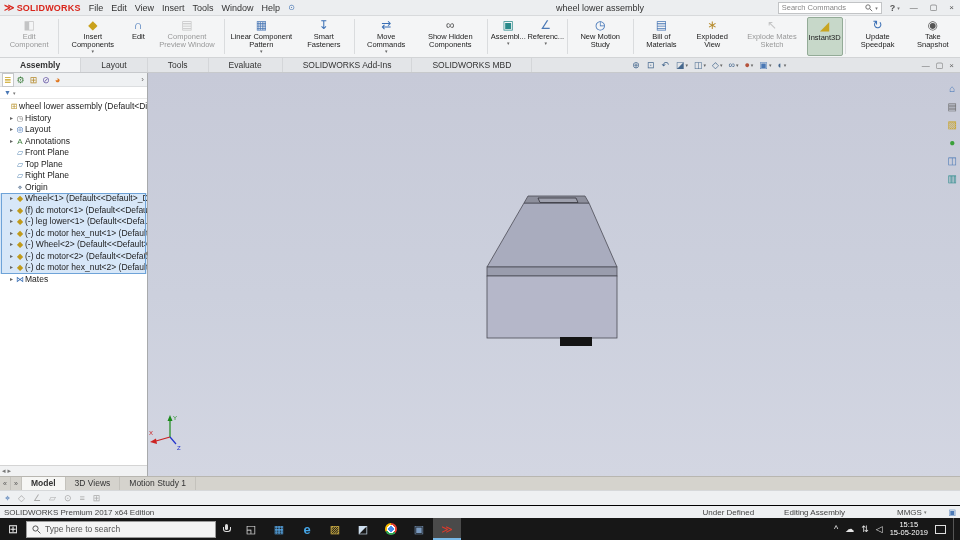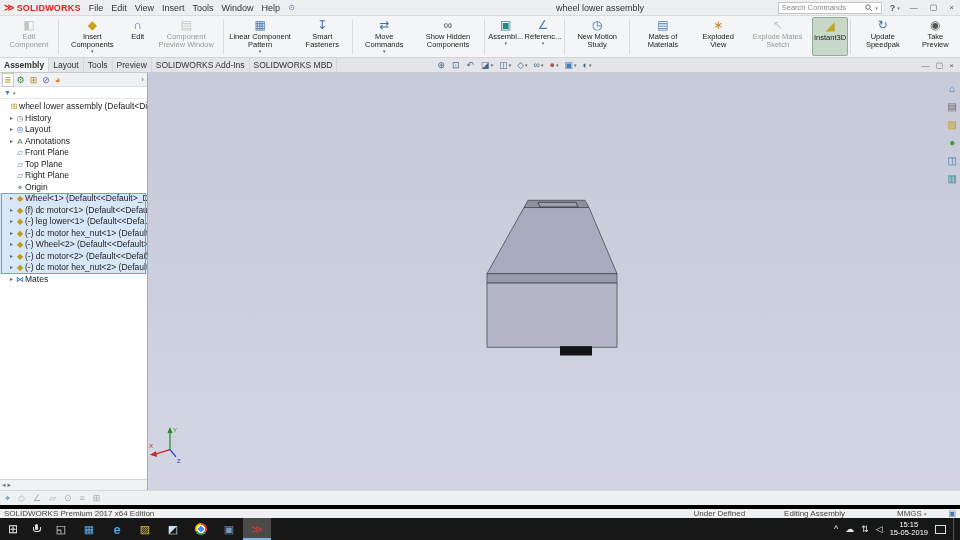--- a/index.html
+++ b/index.html
@@ -28,21 +28,21 @@
   .rib-btn{display:flex;flex-direction:column;align-items:center;min-width:28px;max-width:78px;padding:1px 2px;text-align:center;}
   .ricon{height:15px;line-height:15px;font-size:12px;}
   .rlabel{font-size:7.5px;line-height:8px;max-height:16px;overflow:hidden;color:#222;max-width:70px;}
   .rcaret{font-size:5px;color:#666;height:5px;line-height:5px;}
   .rib-btn.disabled{opacity:.45;filter:grayscale(1);}
   .rib-btn.active{background:#c7d8c9;border:1px solid #93ab97;border-radius:2px;}
   .rib-btn.sep{min-width:1px;max-width:1px;padding:0;margin:2px 2px;background:#dadcde;}
 
   
   .tabrow{flex:0 0 15px;height:15px;background:#e3e5e8;border-bottom:1px solid #c7c9cc;display:flex;align-items:stretch;font-size:8.5px;color:#333;}
-  .ctab{padding:0 4px;line-height:14px;border-right:1px solid #d4d6d9;}
+  .ctab{padding:0 20px;line-height:14px;border-right:1px solid #d4d6d9;}
   .ctab.active{background:#f4f5f6;font-weight:bold;}
   .headsup{display:flex;align-items:center;gap:6px;margin-left:100px;margin-right:auto;}
   .hu{display:flex;align-items:center;gap:1px;}
   .hug{font-size:9px;color:#46688e;}
   .hucaret{font-size:5px;color:#666;}
   .docctl{display:flex;align-items:center;gap:6px;padding-right:6px;color:#666;font-size:8px;}
 
   
   .main{flex:1;display:flex;min-height:0;}
   .treepanel{width:148px;flex:0 0 148px;background:#fff;border-right:1px solid #a8aaac;display:flex;flex-direction:column;position:relative;}
@@ -72,23 +72,23 @@
   .doctabs{flex:0 0 14px;height:14px;background:#d5d3cd;border-top:1px solid #b8b6b0;display:flex;align-items:stretch;font-size:8.5px;color:#333;}
   .dscroll{width:11px;text-align:center;line-height:13px;font-size:7px;color:#555;border-right:1px solid #c4c2bc;}
   .dtab{padding:0 9px;line-height:13px;border-right:1px solid #c4c2bc;}
   .dtab.active{background:#f6f6f4;font-weight:bold;}
 
   
   .ftoolbar{flex:0 0 15px;height:15px;background:#eef0f2;border-top:1px solid #d6d8da;display:flex;align-items:center;gap:8px;padding:0 5px;}
   .ft{font-size:9px;}
 
   
-  .statusbar{flex:0 0 13px;height:13px;background:#eef0f2;border-top:4px solid #000000;display:flex;align-items:center;font-size:8px;color:#444;padding:0 4px;gap:4px;}
+  .statusbar{flex:0 0 13px;height:13px;background:#eef0f2;border-top:1px solid #000000;display:flex;align-items:center;font-size:8px;color:#444;padding:0 4px;gap:4px;}
   .sspacer{flex:1;}
-  .smode{margin-left:35px;}
+  .smode{margin-left:26px;}
   .sunits{margin-left:48px;display:flex;align-items:center;gap:2px;}
   .sicon{margin-left:18px;color:#4a78b5;font-size:8px;}
 
   
   .taskbar{flex:0 0 22px;height:22px;background:#171717;display:flex;align-items:center;color:#ddd;}
   .tstart{width:26px;text-align:center;font-size:12px;color:#eaeaea;}
   .tsearch{display:flex;align-items:center;gap:4px;background:#f4f4f4;border:1px solid #9a9a9a;height:17px;width:190px;padding:0 5px;}
   .tsearch input{border:none;outline:none;background:transparent;font-size:8.5px;color:#555;font-family:inherit;width:150px;}
   .tsearch input::placeholder{color:#555;}
   .mic{position:relative;width:7px;height:10px;margin:0 7px;}
@@ -223,21 +223,21 @@
         <span class="rlabel">New Motion Study</span>
         <span class="rcaret"></span>
       </div>
       <div class="rib-btn sep">
         
         
         
       </div>
       <div class="rib-btn">
         <span class="ricon" style="color: rgb(74, 120, 181);">▤</span>
-        <span class="rlabel">Mates of Materials</span>
+        <span class="rlabel">Bill of Materials</span>
         <span class="rcaret"></span>
       </div>
       <div class="rib-btn">
         <span class="ricon" style="color: rgb(181, 138, 42);">∗</span>
         <span class="rlabel">Exploded View</span>
         <span class="rcaret"></span>
       </div>
       <div class="rib-btn disabled">
         <span class="ricon" style="color: rgb(138, 138, 138);">↖</span>
         <span class="rlabel">Explode Mates Sketch</span>
@@ -253,30 +253,30 @@
         
         
       </div>
       <div class="rib-btn">
         <span class="ricon" style="color: rgb(58, 111, 181);">↻</span>
         <span class="rlabel">Update Speedpak</span>
         <span class="rcaret"></span>
       </div>
       <div class="rib-btn">
         <span class="ricon" style="color: rgb(85, 85, 85);">◉</span>
-        <span class="rlabel">Take Preview</span>
+        <span class="rlabel">Take Snapshot</span>
         <span class="rcaret"></span>
       </div>
   </div>
 
   <div class="tabrow">
     <span class="ctab active">Assembly</span>
       <span class="ctab">Layout</span>
       <span class="ctab">Tools</span>
-      <span class="ctab">Preview</span>
+      <span class="ctab">Evaluate</span>
       <span class="ctab">SOLIDWORKS Add-Ins</span>
       <span class="ctab">SOLIDWORKS MBD</span>
     <div class="headsup">
       <span class="hu">
           <span class="hug">⊕</span>
           <span class="hucaret"></span>
         </span>
         <span class="hu">
           <span class="hug">⊡</span>
           <span class="hucaret"></span>
@@ -451,20 +451,27 @@
         <span class="tp" style="color: rgb(58, 111, 181);">⌂</span>
           <span class="tp" style="color: rgb(106, 106, 106);">▤</span>
           <span class="tp" style="color: rgb(201, 161, 28);">▨</span>
           <span class="tp" style="color: rgb(58, 160, 58);">●</span>
           <span class="tp" style="color: rgb(74, 120, 181);">◫</span>
           <span class="tp" style="color: rgb(42, 138, 138);">▥</span>
       </div>
     </div>
   </div>
 
+  <div class="doctabs">
+    <span class="dscroll">«</span>
+    <span class="dscroll">»</span>
+    <span class="dtab active">Model</span>
+      <span class="dtab">3D Views</span>
+      <span class="dtab">Motion Study 1</span>
+  </div>
 
   <div class="ftoolbar">
     <span class="ft" style="color: rgb(74, 120, 181);">⌖</span>
       <span class="ft" style="color: rgb(170, 170, 170);">◇</span>
       <span class="ft" style="color: rgb(170, 170, 170);">∠</span>
       <span class="ft" style="color: rgb(170, 170, 170);">▱</span>
       <span class="ft" style="color: rgb(170, 170, 170);">⊙</span>
       <span class="ft" style="color: rgb(170, 170, 170);">≡</span>
       <span class="ft" style="color: rgb(170, 170, 170);">⊞</span>
   </div>
@@ -476,20 +483,27 @@
     <span class="smode">Editing Assembly</span>
     <span class="sunits">
         <span>MMGS</span>
         <span class="caret">▾</span>
       </span>
     <span class="sicon">▣</span>
   </div>
 
   <div class="taskbar">
     <span class="tstart">⊞</span>
+    <span class="tsearch">
+      <svg width="9" height="9">
+          <circle cx="3.5" cy="3.5" r="2.6" fill="none" stroke="#555" stroke-width="1"></circle>
+          <line x1="5.6" y1="5.6" x2="8.4" y2="8.4" stroke="#555" stroke-width="1"></line>
+        </svg>
+      <input placeholder="Type here to search" style="">
+    </span>
     <span class="mic"></span>
     <span class="tbi">
         <span class="tbg" style="color: rgb(229, 229, 229);">◱</span>
       </span>
       <span class="tbi">
         <span class="tbg" style="color: rgb(87, 168, 232);">▦</span>
       </span>
       <span class="tbi big">
         <span class="tbg" style="color: rgb(69, 166, 232);">e</span>
       </span>

